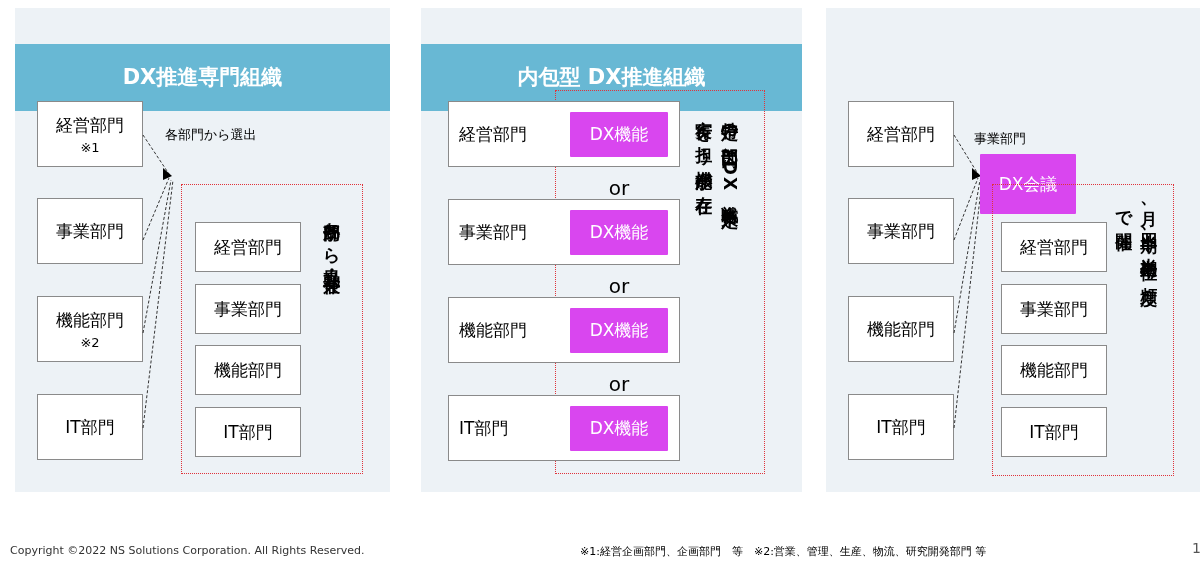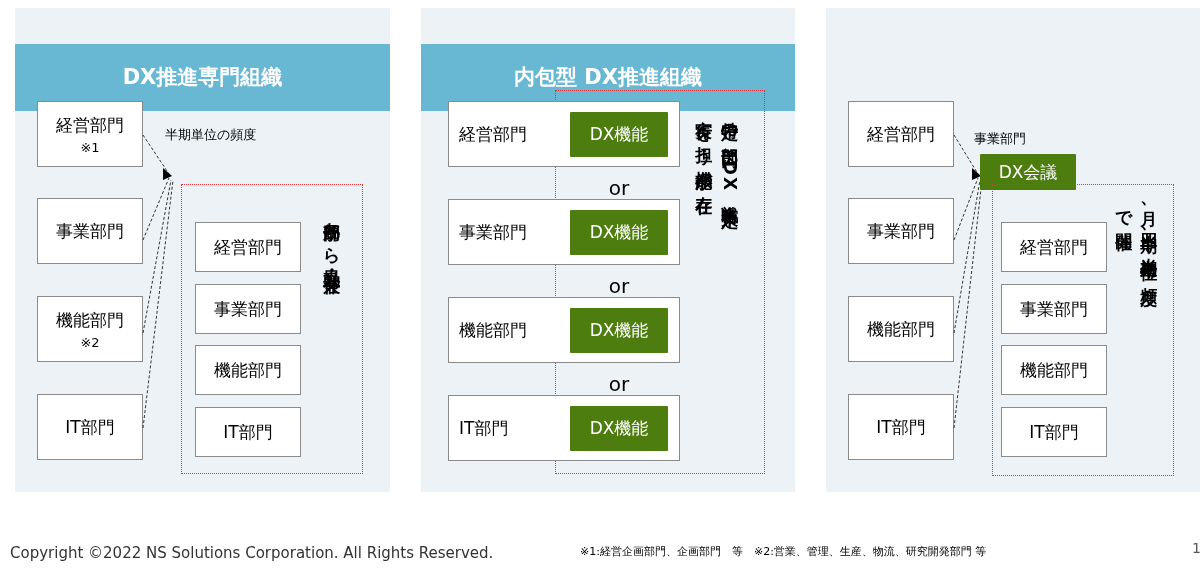--- a/index.html
+++ b/index.html
@@ -3,26 +3,26 @@
 <meta charset="utf-8">
 <style>
   html,body{margin:0;padding:0;}
   body{width:1200px;height:576px;background:#ffffff;position:relative;overflow:hidden;font-family:"DejaVu Sans","Liberation Sans",sans-serif;color:#000;}
   .panel{position:absolute;top:8px;height:484px;background:#edf2f6;}
   .panel-head{position:absolute;left:0;top:0;right:0;height:67px;background:#68b8d4;color:#fff;font-weight:bold;display:flex;align-items:center;justify-content:center;text-align:center;line-height:1.15;margin-top:36px;}
   .panel-head.h1{font-size:21px;}
   .panel-head.h2{font-size:19px;}
   .box{position:absolute;background:#fff;border:1.5px solid #8a8a8a;box-sizing:border-box;display:flex;flex-direction:column;align-items:center;justify-content:center;font-size:17px;}
   .box .note{font-size:13px;margin-top:3px;}
-  .blue{position:absolute;background:#4d7c0f;color:#fff;font-size:17px;display:flex;align-items:center;justify-content:center;border-radius:1px;}
+  .blue{position:absolute;background:#d946ef;color:#fff;font-size:17px;display:flex;align-items:center;justify-content:center;border-radius:1px;}
   .redbox{position:absolute;border:1.5px dotted #e0333a;box-sizing:border-box;}
   .vtext{position:absolute;writing-mode:vertical-rl;font-weight:bold;font-size:17px;letter-spacing:2px;line-height:1.25;}
   .label{position:absolute;font-size:13px;white-space:nowrap;}
   .or{position:absolute;font-size:20px;width:60px;text-align:center;}
-  .footer-l{position:absolute;left:10px;top:544px;font-size:15px;color:#333;}
+  .footer-l{position:absolute;left:10px;top:544px;font-size:11px;color:#333;}
   .footer-r{position:absolute;left:580px;top:544px;font-size:11px;color:#000;white-space:nowrap;}
   .pageno{position:absolute;left:1192px;top:540px;font-size:14px;color:#555;}
   svg.lines{position:absolute;left:0;top:0;overflow:visible;}
 </style>
 </head>
 <body>
 
 <div class="panel" style="left:15px;width:375px;">
   <div class="panel-head h1">DX推進専門組織</div>
 
@@ -34,21 +34,21 @@
     <span>事業部門</span>
   </div>
   <div class="box" style="left:22px;top:288px;width:106px;height:66px;">
     <span>機能部門</span>
     <span class="note">※2</span>
   </div>
   <div class="box" style="left:22px;top:386px;width:106px;height:66px;">
     <span>IT部門</span>
   </div>
 
-  <div class="label" style="left:150px;top:118px;">半期単位の頻度</div>
+  <div class="label" style="left:150px;top:118px;">各部門から選出</div>
 
   <svg class="lines" width="375" height="484">
     <g stroke="#333" stroke-width="1" stroke-dasharray="3,2" fill="none">
       <line x1="128" y1="127" x2="154" y2="166"></line>
       <line x1="128" y1="232" x2="154" y2="170"></line>
       <line x1="128" y1="325" x2="156" y2="172"></line>
       <line x1="128" y1="420" x2="158" y2="172"></line>
     </g>
     <polygon points="148,160 157,168 148,172" fill="#000"></polygon>
   </svg>
@@ -65,21 +65,21 @@
   <div class="box" style="left:180px;top:337px;width:106px;height:50px;">
     <span>機能部門</span>
   </div>
   <div class="box" style="left:180px;top:399px;width:106px;height:50px;">
     <span>IT部門</span>
   </div>
 
   <div class="vtext" style="left:306px;top:200px;">各部門から異動・兼任</div>
 </div>
 
-<div class="panel" style="left:421px;width:374px;">
+<div class="panel" style="left:421px;width:374px;padding-left:7px;">
   <div class="panel-head h1">内包型 DX推進組織</div>
 
   <div class="redbox" style="left:134px;top:82px;width:210px;height:384px;"></div>
 
   <div class="box" style="left:27px;top:93px;width:232px;height:66px;align-items:flex-start;padding-left:10px;">
     <span>経営部門</span>
   </div>
   <div class="blue" style="left:149px;top:104px;width:98px;height:45px;">
     <span>DX機能</span>
   </div>
@@ -135,21 +135,21 @@
   <svg class="lines" width="374" height="484">
     <g stroke="#333" stroke-width="1" stroke-dasharray="3,2" fill="none">
       <line x1="128" y1="127" x2="152" y2="166"></line>
       <line x1="128" y1="232" x2="152" y2="170"></line>
       <line x1="128" y1="325" x2="154" y2="172"></line>
       <line x1="128" y1="420" x2="156" y2="172"></line>
     </g>
     <polygon points="146,160 155,168 146,172" fill="#000"></polygon>
   </svg>
 
-  <div class="blue" style="left:154px;top:146px;width:96px;height:36px;">
+  <div class="blue" style="left:154px;top:146px;width:96px;height:60px;">
     <span>DX会議</span>
   </div>
 
   <div class="redbox" style="left:166px;top:176px;width:182px;height:292px;"></div>
 
   <div class="box" style="left:175px;top:214px;width:106px;height:50px;">
     <span>経営部門</span>
   </div>
   <div class="box" style="left:175px;top:276px;width:106px;height:50px;">
     <span>事業部門</span>

